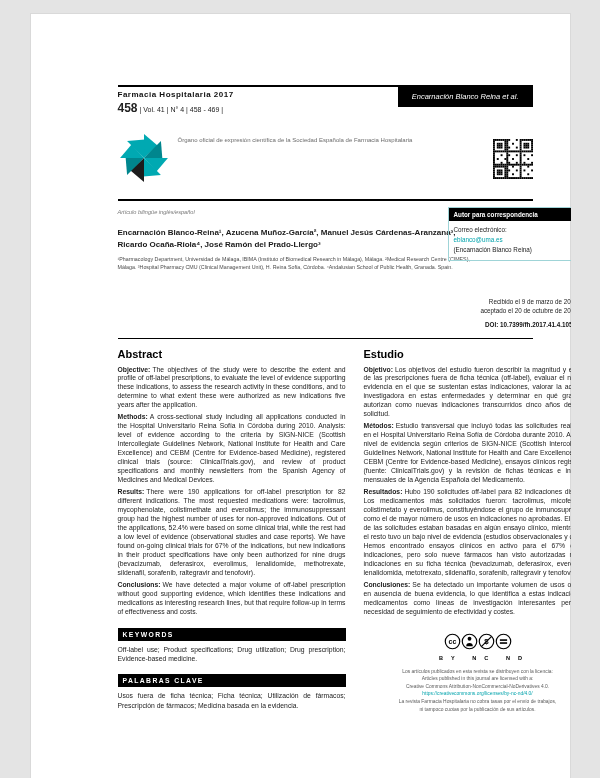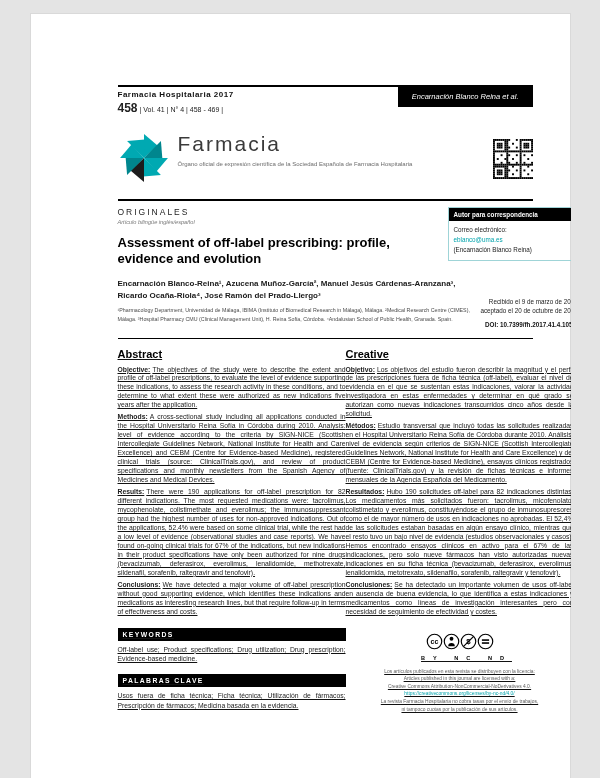--- a/index.html
+++ b/index.html
@@ -43,21 +43,21 @@
   .corr-head { background:#000; color:#fff; font-size:6.3px; font-weight:bold; padding:3px 5px; }
   .corr-body { padding:4px 5px 6px; font-size:6.3px; line-height:1.55; color:#222; }
   .corr-email { color:#00a3ac; text-decoration:none; display:block; }
   .received { margin-top:36px; text-align:right; font-size:6.3px; line-height:1.45; color:#222; }
   .doi { margin-top:5px; text-align:right; font-size:6.3px; font-weight:bold; color:#111; }
 
   
   .divider { margin-top:10px; border-top:1.5px solid #000; }
 
   
-  .columns { display:flex; margin-top:9px;text-decoration:underline; }
+  .columns { display:flex; gap:18px; margin-top:9px; }
   .col { width:228px; flex:0 0 auto; }
   .abs-head { font-size:11px; font-weight:bold; margin-bottom:6px; color:#000; }
   .abs-p { font-size:6.8px; line-height:1.32; text-align:justify; margin-bottom:3px; color:#1c1c1c; }
   .lbl { font-weight:bold; margin-right:2px; }
 
   .kw-bar { background:#000; color:#fff; font-weight:bold; font-size:6.8px; letter-spacing:1.4px; padding:3px 5px; margin-top:11px; }
   .kw-text { font-size:6.8px; line-height:1.38; margin-top:4px; text-align:justify; color:#1c1c1c; }
 
   
   .cc-block { margin-top:16px; text-align:center; }
@@ -87,21 +87,20 @@
         <path d="M50 50 L50 4 L76 26 Z" fill="#00868e" transform="rotate(45 50 50)"></path>
         <path d="M50 50 L50 4 L76 26 Z" fill="#00a9b2" transform="rotate(90 50 50)"></path>
         <path d="M50 50 L50 4 L76 26 Z" fill="#00a9b2" transform="rotate(135 50 50)"></path>
         <path d="M50 50 L50 4 L76 26 Z" fill="#1c1c1c" transform="rotate(180 50 50)"></path>
         <path d="M50 50 L50 4 L76 26 Z" fill="#00868e" transform="rotate(225 50 50)"></path>
         <path d="M50 50 L50 4 L76 26 Z" fill="#00a9b2" transform="rotate(270 50 50)"></path>
         <path d="M50 50 L50 4 L76 26 Z" fill="#00a9b2" transform="rotate(315 50 50)"></path>
       </g>
     </svg>
     <div class="mast-text">
-      <div class="mast-farmacia">Farmacia</div>
       <div class="mast-tag">Órgano oficial de expresión científica de la Sociedad Española de Farmacia Hospitalaria</div>
     </div>
     <svg class="qr" id="qr-svg" viewBox="0 0 40 40" aria-hidden="true">
         <g fill="#000">
           <rect x="0.00" y="0.00" width="1.90" height="1.90"></rect>
           <rect x="0.00" y="1.90" width="1.90" height="1.90"></rect>
           <rect x="0.00" y="3.81" width="1.90" height="1.90"></rect>
           <rect x="0.00" y="5.71" width="1.90" height="1.90"></rect>
           <rect x="0.00" y="7.62" width="1.90" height="1.90"></rect>
           <rect x="0.00" y="9.52" width="1.90" height="1.90"></rect>
@@ -302,23 +301,21 @@
           <rect x="38.10" y="22.86" width="1.90" height="1.90"></rect>
           <rect x="38.10" y="24.76" width="1.90" height="1.90"></rect>
           <rect x="38.10" y="30.48" width="1.90" height="1.90"></rect>
           <rect x="38.10" y="38.10" width="1.90" height="1.90"></rect>
         </g>
       </svg>
   </div>
 
   <div class="title-row">
     <div class="t-left">
-      <div class="section">ORIGINALES</div>
       <div class="section-note">Artículo bilingüe inglés/español</div>
-      <h1 class="title-en">Assessment of off-label prescribing: profile, evidence and evolution</h1>
       <div class="authors">Encarnación Blanco-Reina¹, Azucena Muñoz-García², Manuel Jesús Cárdenas-Aranzana³, Ricardo Ocaña-Riola⁴, José Ramón del Prado-Llergo³</div>
       <div class="affils">¹Pharmacology Department, Universidad de Málaga, IBIMA (Instituto of Biomedical Research in Málaga), Málaga. ²Medical Research Centre (CIMES), Málaga. ³Hospital Pharmacy CMU (Clinical Management Unit), H. Reina Sofía, Córdoba. ⁴Andalusian School of Public Health, Granada. Spain.</div>
     </div>
     <div class="t-right">
       <div class="corr-box">
         <div class="corr-head">Autor para correspondencia</div>
         <div class="corr-body">
           <span>Correo electrónico:</span>
           <a href="#" class="corr-email">eblanco@uma.es</a>
           <span>(Encarnación Blanco Reina)</span>
@@ -344,21 +341,21 @@
       <p class="abs-p"><span class="lbl">Conclusions:</span><span>We have detected a major volume of off-label prescription without good supporting evidence, which identifies these indications and medications as interesting research lines, but that require follow-up in terms of effectiveness and costs.</span></p>
 
       <div class="kw-bar">KEYWORDS</div>
       <p class="kw-text">Off-label use; Product specifications; Drug utilization; Drug prescription; Evidence-based medicine.</p>
 
       <div class="kw-bar">PALABRAS CLAVE</div>
       <p class="kw-text">Usos fuera de ficha técnica; Ficha técnica; Utilización de fármacos; Prescripción de fármacos; Medicina basada en la evidencia.</p>
     </div>
 
     <div class="col">
-      <h3 class="abs-head">Creative</h3>
+      <h3 class="abs-head">Estudio</h3>
       <p class="abs-p"><span class="lbl">Objetivo:</span><span>Los objetivos del estudio fueron describir la magnitud y el perfil de las prescripciones fuera de ficha técnica (off-label), evaluar el nivel de evidencia en el que se sustentan estas indicaciones, valorar la actividad investigadora en estas enfermedades y determinar en qué grado se autorizan como nuevas indicaciones transcurridos cinco años desde la solicitud.</span></p>
       <p class="abs-p"><span class="lbl">Métodos:</span><span>Estudio transversal que incluyó todas las solicitudes realizadas en el Hospital Universitario Reina Sofía de Córdoba durante 2010. Análisis: nivel de evidencia según criterios de SIGN-NICE (Scottish Intercollegiate Guidelines Network, National Institute for Health and Care Excellence) y del CEBM (Centre for Evidence-based Medicine), ensayos clínicos registrados (fuente: ClinicalTrials.gov) y la revisión de fichas técnicas e informes mensuales de la Agencia Española del Medicamento.</span></p>
       <p class="abs-p"><span class="lbl">Resultados:</span><span>Hubo 190 solicitudes off-label para 82 indicaciones distintas. Los medicamentos más solicitados fueron: tacrolimus, micofenolato, colistimetato y everolimus, constituyéndose el grupo de inmunosupresores como el de mayor número de usos en indicaciones no aprobadas. El 52,4% de las solicitudes estaban basadas en algún ensayo clínico, mientras que el resto tuvo un bajo nivel de evidencia (estudios observacionales y casos). Hemos encontrado ensayos clínicos en activo para el 67% de las indicaciones, pero solo nueve fármacos han visto autorizadas nuevas indicaciones en su ficha técnica (bevacizumab, deferasirox, everolimus, lenalidomida, metotrexato, sildenafilo, sorafenib, raltegravir y tenofovir).</span></p>
       <p class="abs-p"><span class="lbl">Conclusiones:</span><span>Se ha detectado un importante volumen de usos off-label en ausencia de buena evidencia, lo que identifica a estas indicaciones y medicamentos como líneas de investigación interesantes pero con necesidad de seguimiento de efectividad y costes.</span></p>
 
       <div class="cc-block">
         <svg width="72" height="17" viewBox="0 0 64 16" aria-hidden="true">
           <g fill="none" stroke="#000" stroke-width="1.1">
             <circle cx="8" cy="8" r="6.8"></circle>
             <circle cx="24" cy="8" r="6.8"></circle>

